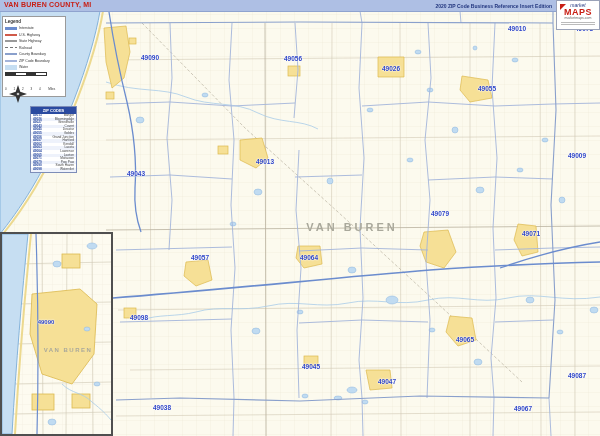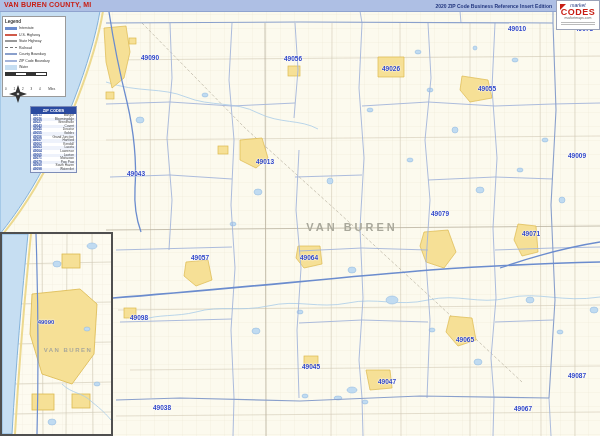--- a/index.html
+++ b/index.html
@@ -226,21 +226,21 @@
     </div>
   <div class="county-name">VAN BUREN</div>
 
   <div class="topbar">
     <span class="title">VAN BUREN COUNTY, MI</span>
     <span class="edition">2020 ZIP Code Business Reference Insert Edition</span>
   </div>
   <div class="logo">
     <span class="logo-flag"></span>
     <span class="logo-market">market</span>
-    <span class="logo-maps">CODES</span>
+    <span class="logo-maps">MAPS</span>
     <span class="logo-sub">marketmaps.com</span>
     <div class="logo-lines">
       <div></div>
         <div></div>
     </div>
   </div>
 
   <div class="legend">
     <div class="legend-title">Legend</div>
     <div id="legend-rows">

